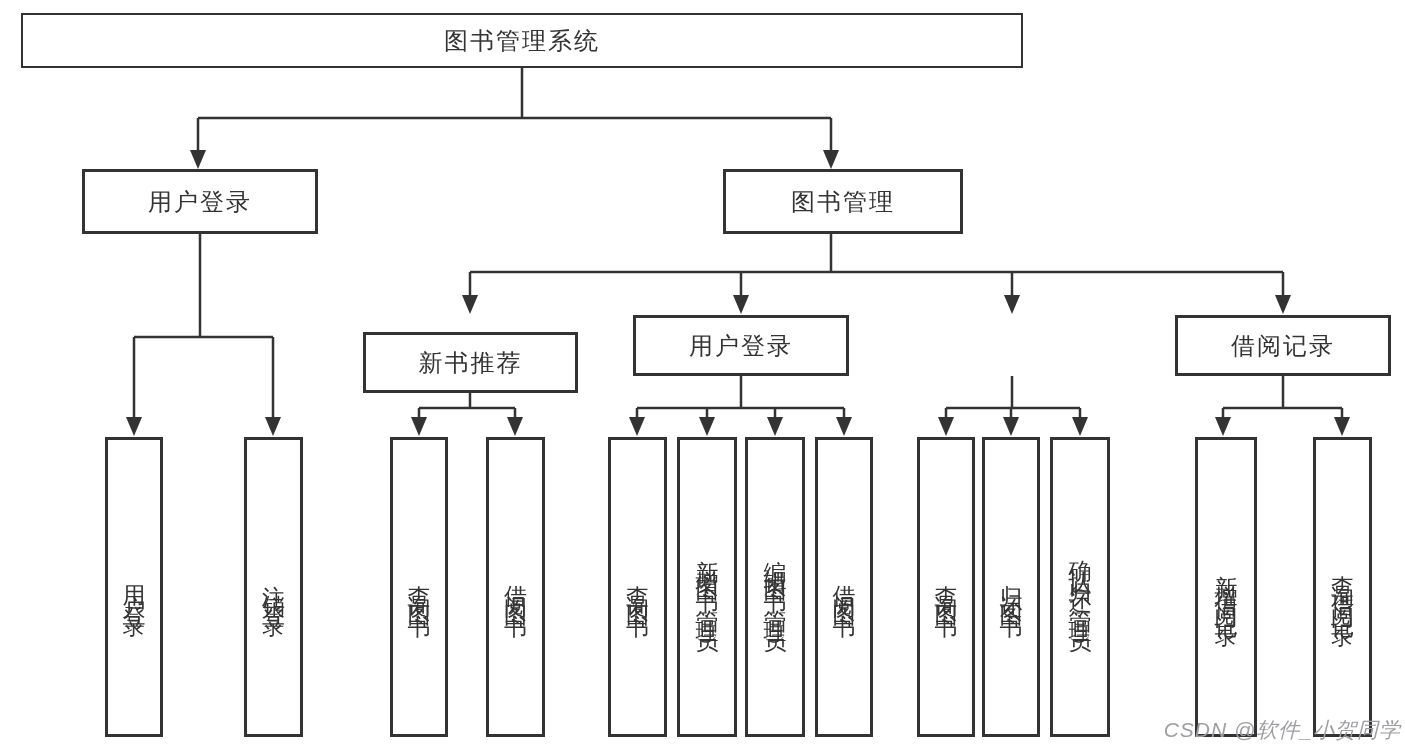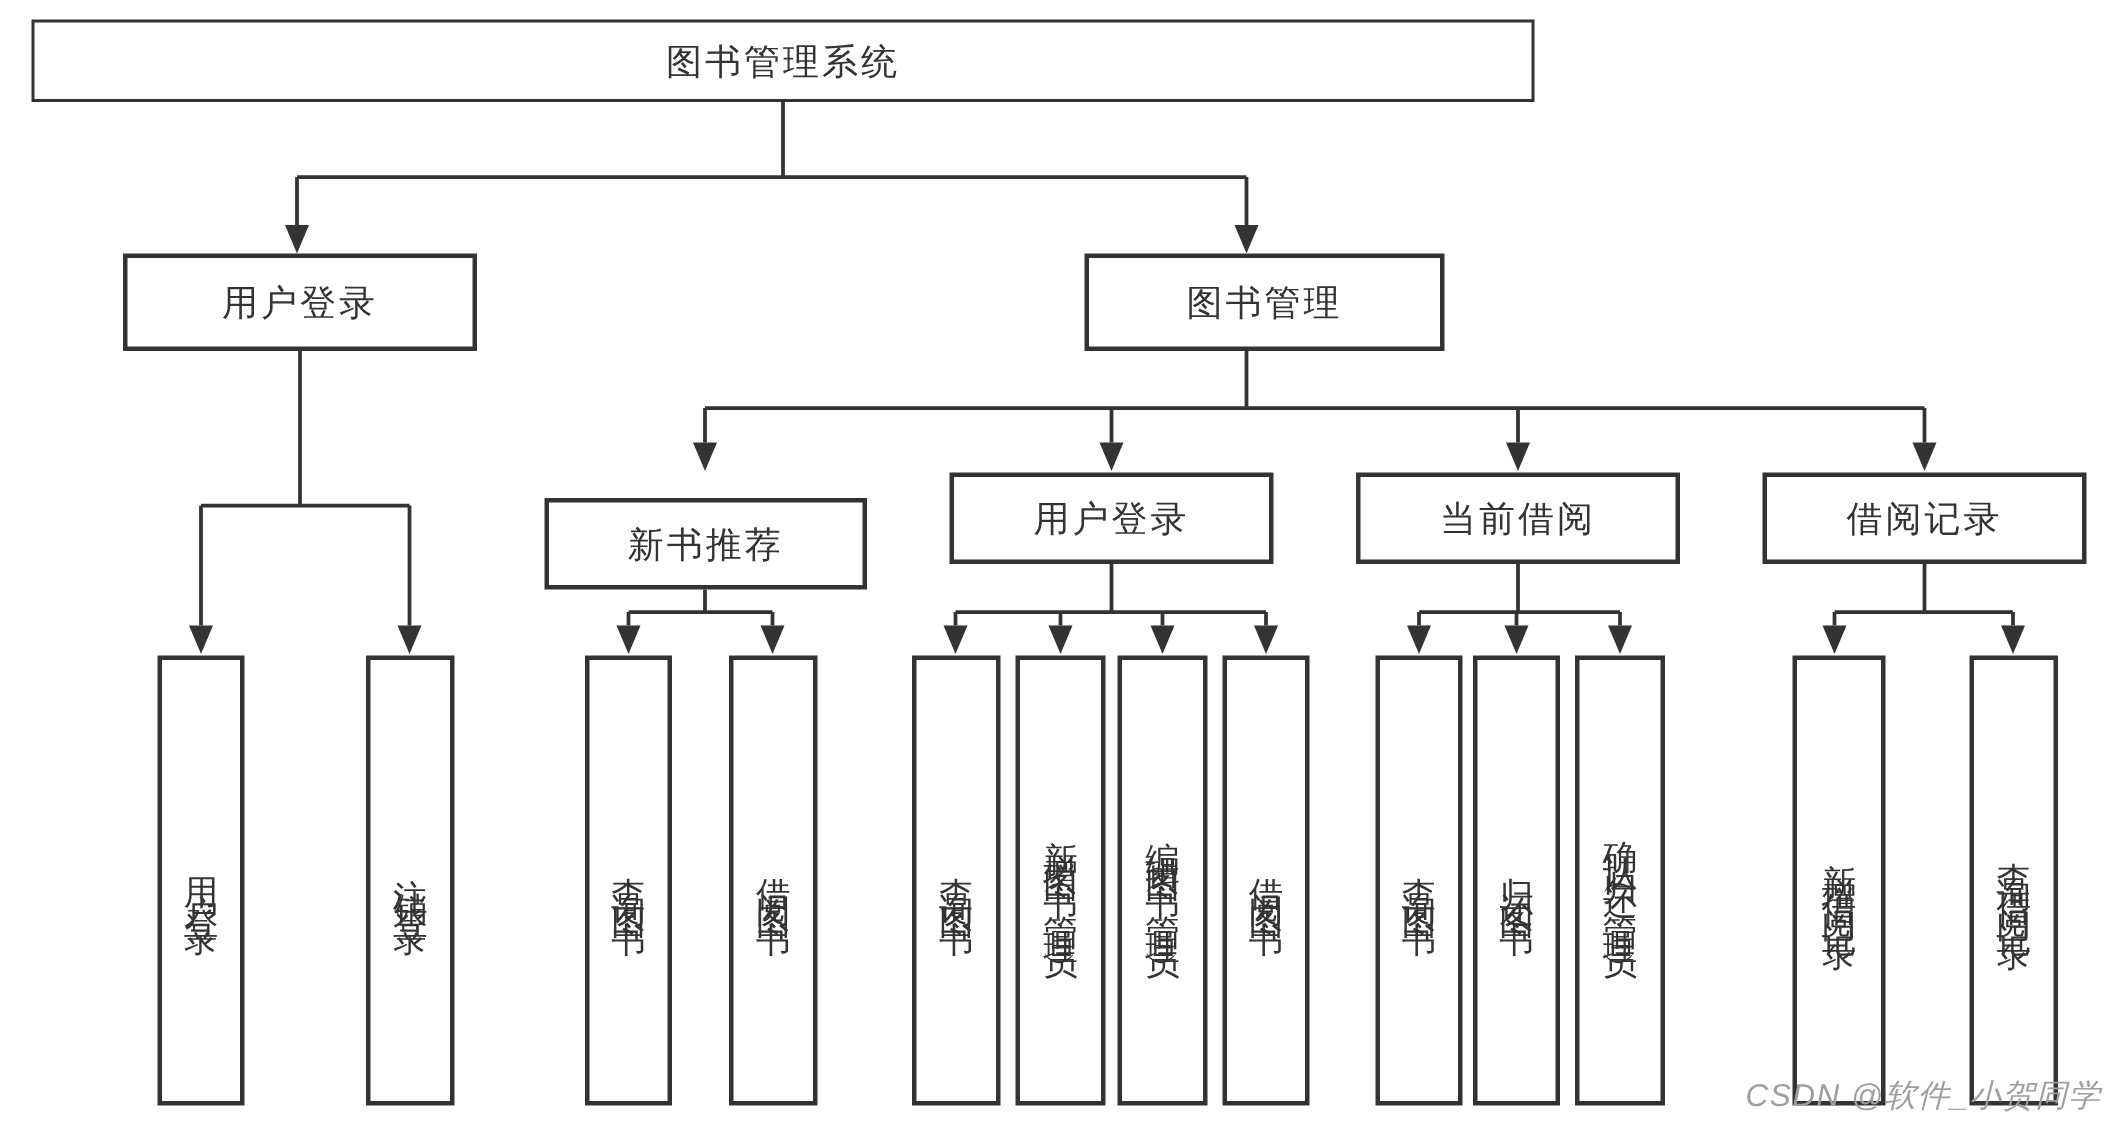--- a/index.html
+++ b/index.html
@@ -125,23 +125,20 @@
   <div class="box" style="left:711px; top:169px; width:240px; height:65px;margin-left:12px;">
     <span class="hlabel">图书管理</span>
   </div>
 
   <div class="box" style="left:363px; top:315px; width:215px; height:61px;margin-top:17px;">
     <span class="hlabel">新书推荐</span>
   </div>
   <div class="box" style="left:633px; top:315px; width:216px; height:61px;">
     <span class="hlabel">用户登录</span>
   </div>
-  <div class="box" style="left:904px; top:315px; width:216px; height:61px;">
-    <span class="hlabel">当前借阅</span>
-  </div>
   <div class="box" style="left:1175px; top:315px; width:216px; height:61px;">
     <span class="hlabel">借阅记录</span>
   </div>
 
   <div class="box vbox" style="left:105px; top:437px; width:58px; height:300px;">
     <span class="vlabel">用户登录</span>
   </div>
   <div class="box vbox" style="left:244px; top:437px; width:59px; height:300px;">
     <span class="vlabel">注销登录</span>
   </div>

